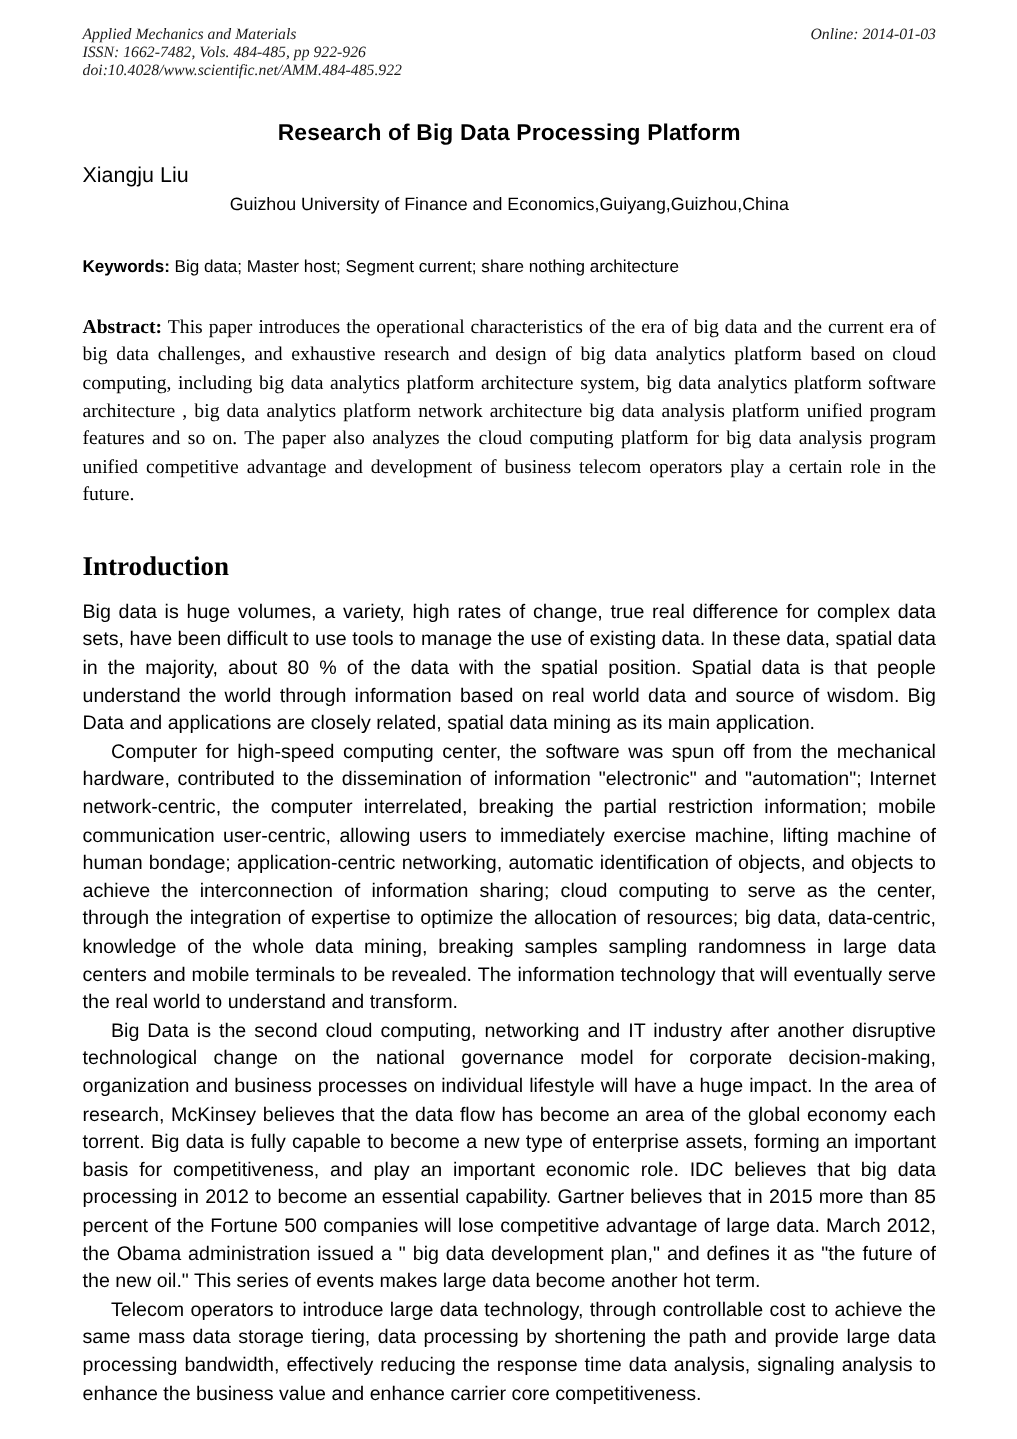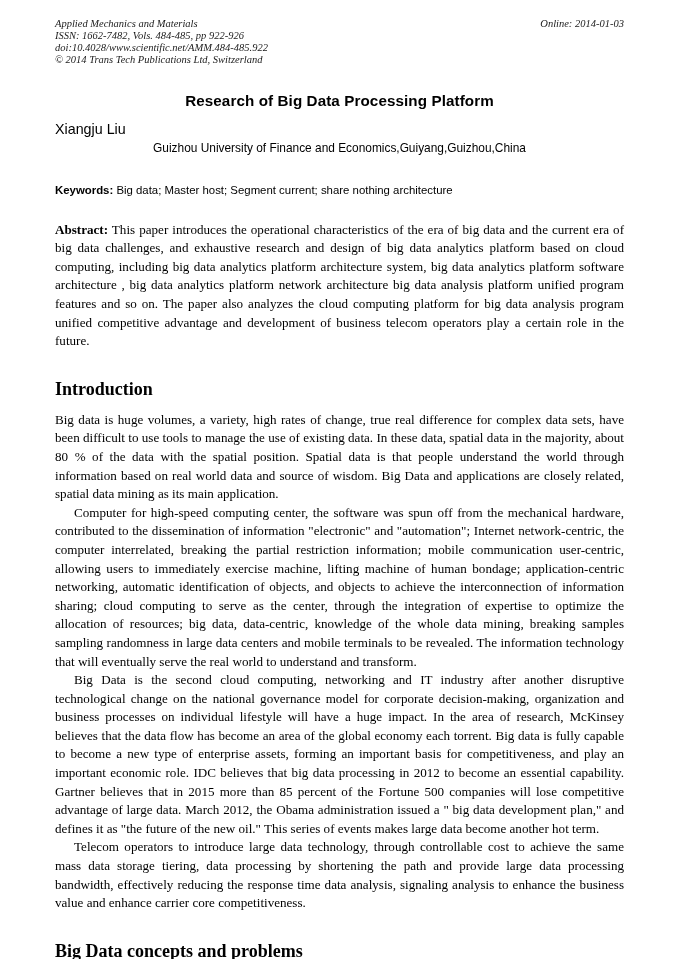--- a/index.html
+++ b/index.html
@@ -118,21 +118,21 @@
     color: #000;
   }
   .section-heading.intro { margin: 30px 0 0 0; }
   .section-heading.concepts { margin: 30px 0 0 0; }
 
   
   .body-p {
     margin: 0;
     text-align: justify;
     text-justify: inter-word;
-    font-family: Liberation Serif, serif;
+    font-family: Liberation Sans, sans-serif;
     font-size: 13.1px;
     line-height: 18.6px;
     color: #000;
   }
   .body-p.first-after-heading {
     margin-top: 14px;
   }
   .body-p.indented {
     text-indent: 19px;
   }
@@ -143,21 +143,20 @@
 </head>
 <body>
 
 <div class="page">
 
   <div class="masthead">
     <span class="masthead-left">
       <span>Applied Mechanics and Materials</span>
       <span>ISSN: 1662-7482, Vols. 484-485, pp 922-926</span>
       <span>doi:10.4028/www.scientific.net/AMM.484-485.922</span>
-      <span>© 2014 Trans Tech Publications Ltd, Switzerland</span>
     </span>
     <span class="masthead-right">Online: 2014-01-03</span>
   </div>
 
   <h1 class="title">Research of Big Data Processing Platform</h1>
   <div class="author">Xiangju Liu</div>
   <div class="affiliation">Guizhou University of Finance and Economics,Guiyang,Guizhou,China</div>
 
   <p class="keywords">
     <span class="kw-label">Keywords:</span><span> Big data; Master host; Segment current; share nothing architecture</span>

